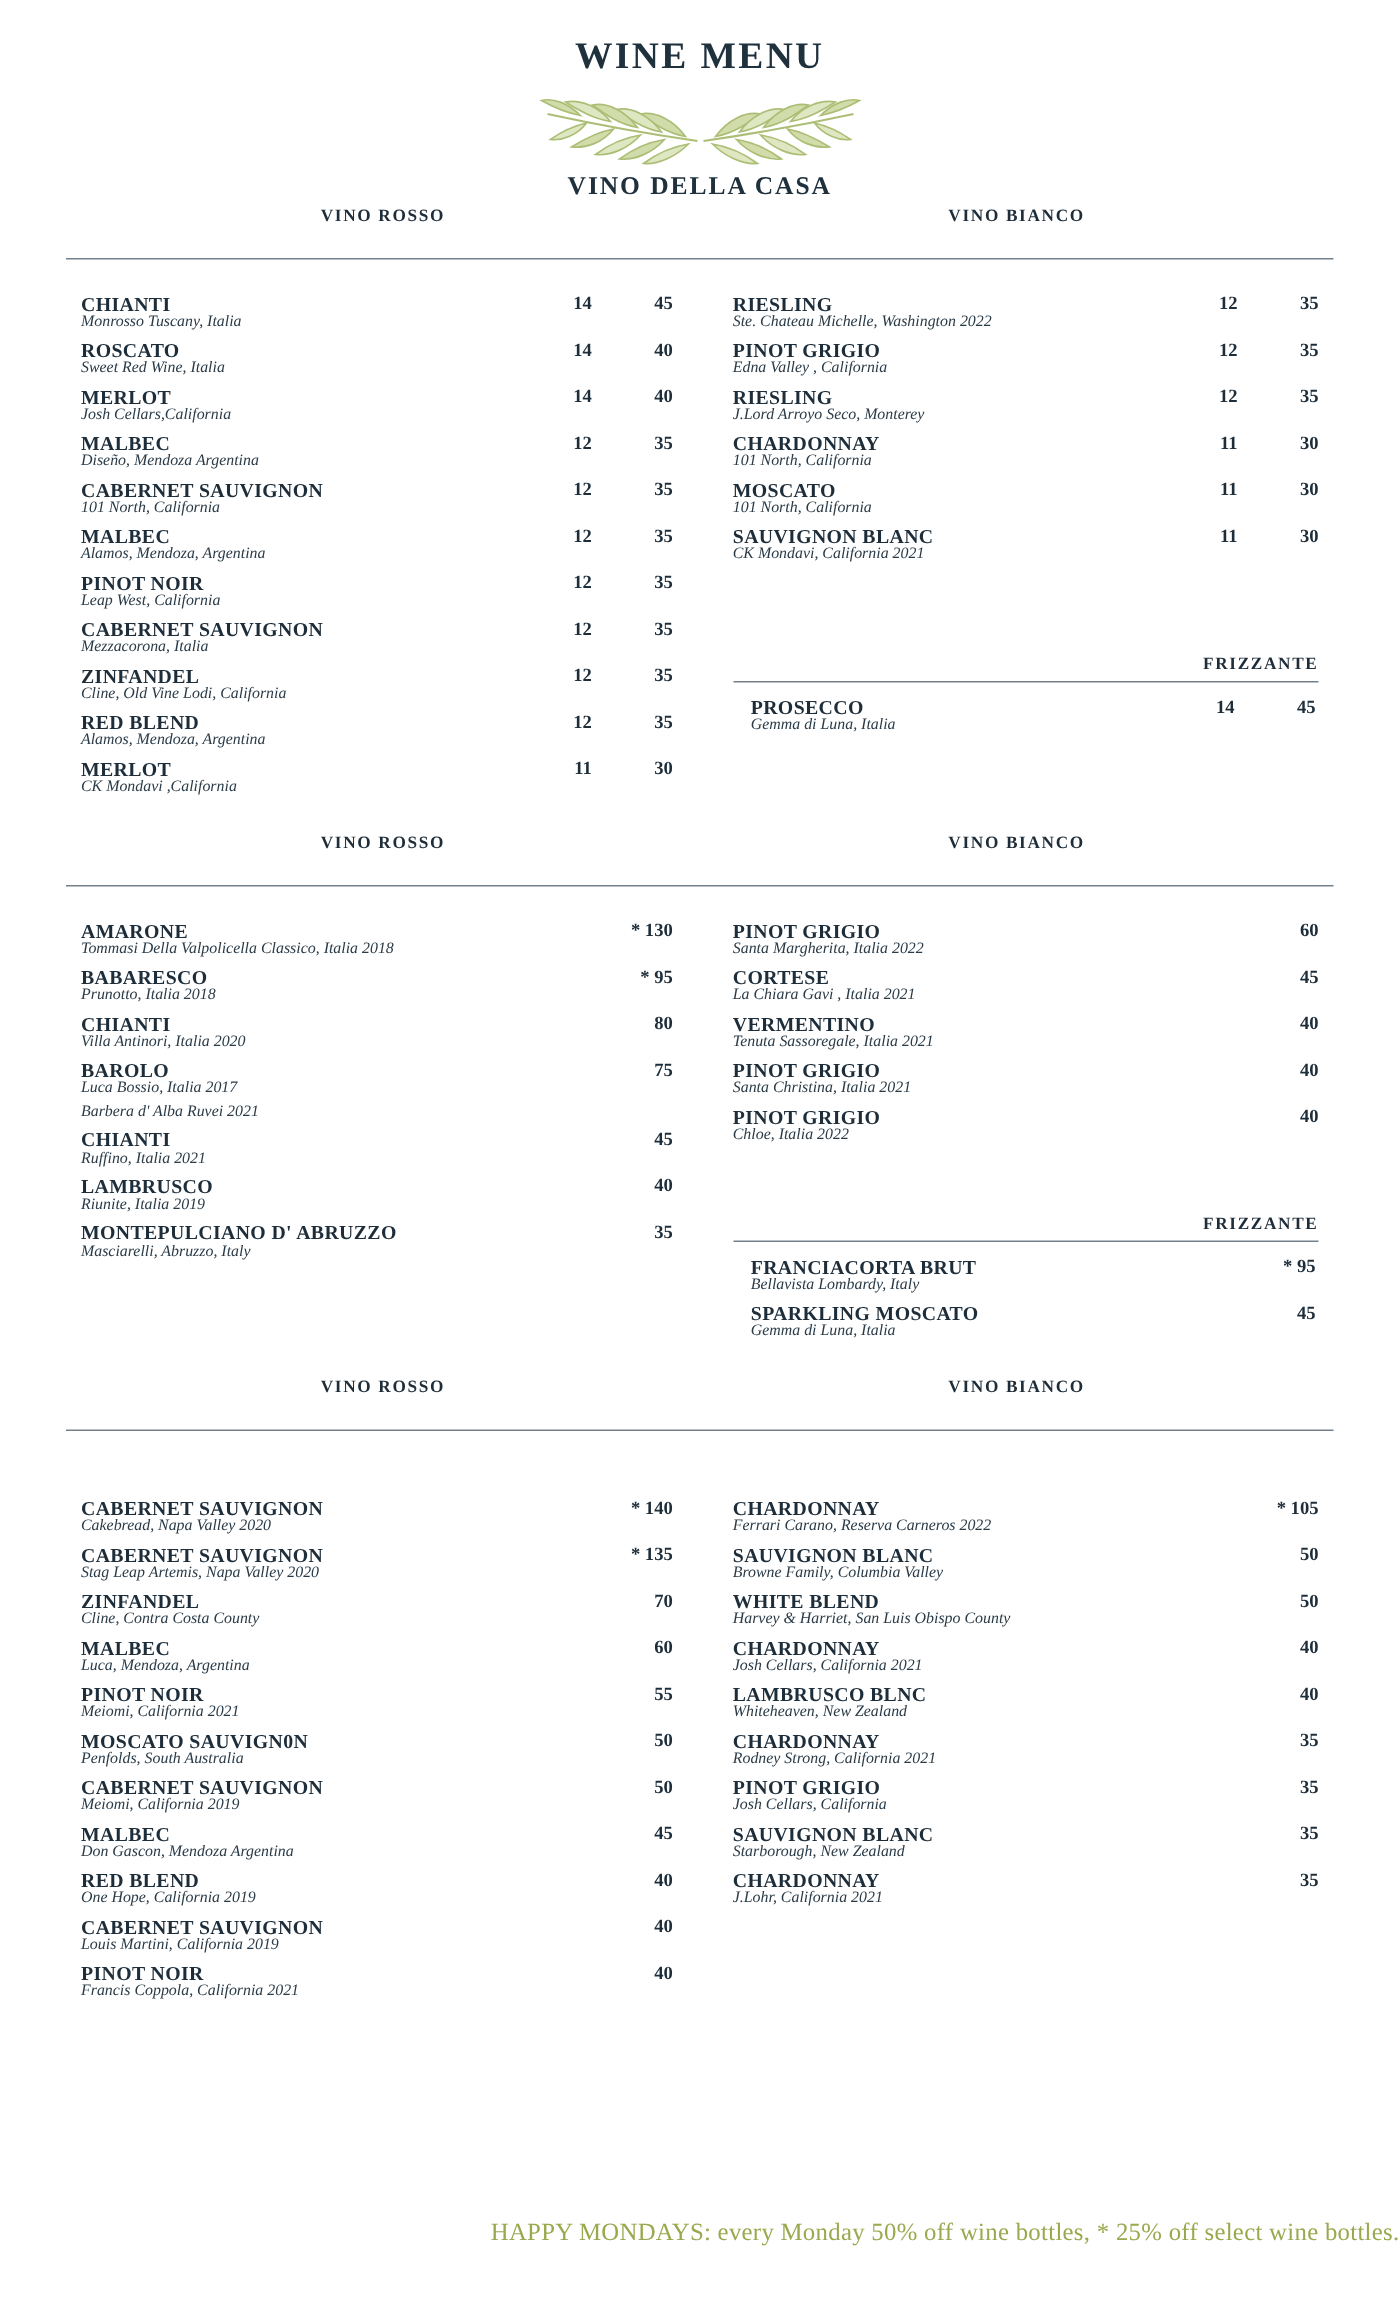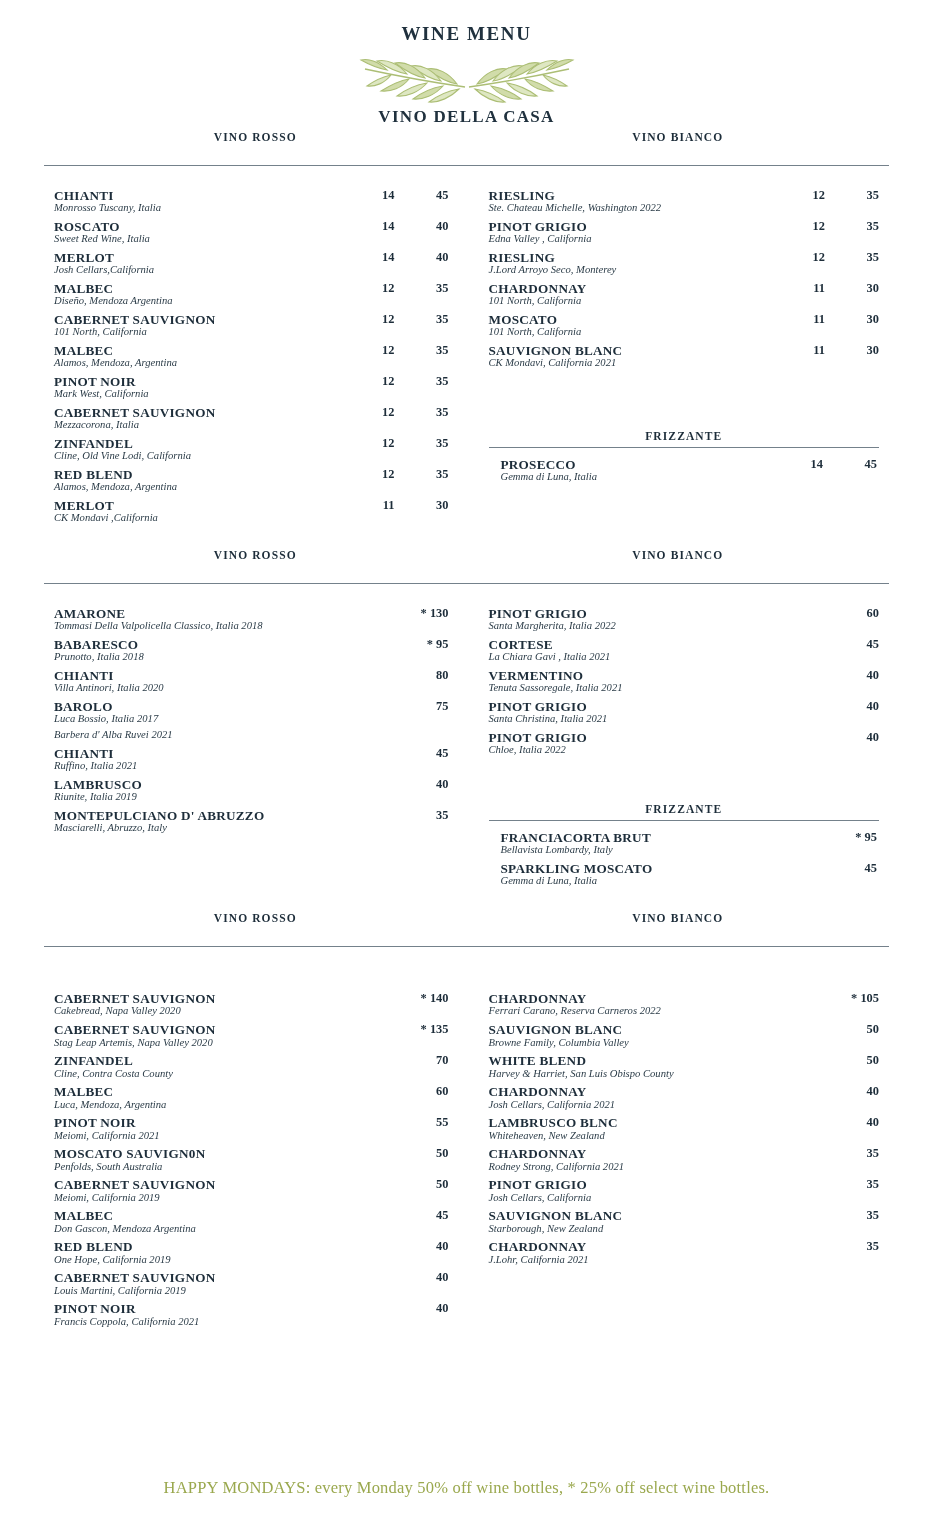--- a/index.html
+++ b/index.html
@@ -26,21 +26,21 @@
   }
 
   
   .masthead {
     text-align: center;
     padding-top: 24px;
   }
   .menu-title {
     font-family: "Liberation Serif", "DejaVu Serif", serif;
     font-weight: bold;
-    font-size: 19px;
+    font-size: 25px;
     letter-spacing: 1.6px;
     color: #20313e;
     margin: 0;
     line-height: 1.1;
   }
   .ornament {
     margin: 8px auto 2px auto;
     width: 300px;
     height: 52px;
     display: block;
@@ -130,21 +130,21 @@
   }
   .price-glass  { width: 46px; }
   .price-bottle { width: 54px; }
   .price-single { width: 62px; }
 
   
   .frizz {
     margin-top: 10px;
   }
   .frizz-title {
-    text-align: center;
+    text-align: right;
     font-weight: bold;
     font-size: 11.5px;
     letter-spacing: 1.1px;
     color: #1d2d3a;
     padding-bottom: 5px;
   }
   .frizz-rule {
     border: 0;
     border-top: 1.4px solid #5c6b77;
     margin: 0 0 9px 0;
@@ -152,21 +152,21 @@
     opacity: .85;
   }
   .frizz-body { padding: 0 2px 0 12px; }
 
   
   .footer {
     position: absolute;
     left: 0;
     right: 0;
     bottom: 38px;
-    text-align: center;
+    text-align: right;
     font-size: 16.5px;
     color: #9aa84e;
     font-family: "Liberation Serif", "DejaVu Serif", serif;
     letter-spacing: .2px;
   }
   .spacer-md { height: 20px; }
 </style>
 </head>
 <body>
 
@@ -267,21 +267,21 @@
             <span class="price price-bottle">35</span>
           </div>
           <div class="item-desc">Alamos, Mendoza, Argentina</div>
         </div>
         <div class="item">
           <div class="item-row">
             <span class="item-name">PINOT NOIR</span>
             <span class="price price-glass">12</span>
             <span class="price price-bottle">35</span>
           </div>
-          <div class="item-desc">Mark West, California</div>
+          <div class="item-desc">Leap West, California</div>
         </div>
         <div class="item">
           <div class="item-row">
             <span class="item-name">CABERNET SAUVIGNON</span>
             <span class="price price-glass">12</span>
             <span class="price price-bottle">35</span>
           </div>
           <div class="item-desc">Mezzacorona, Italia</div>
         </div>
         <div class="item">

